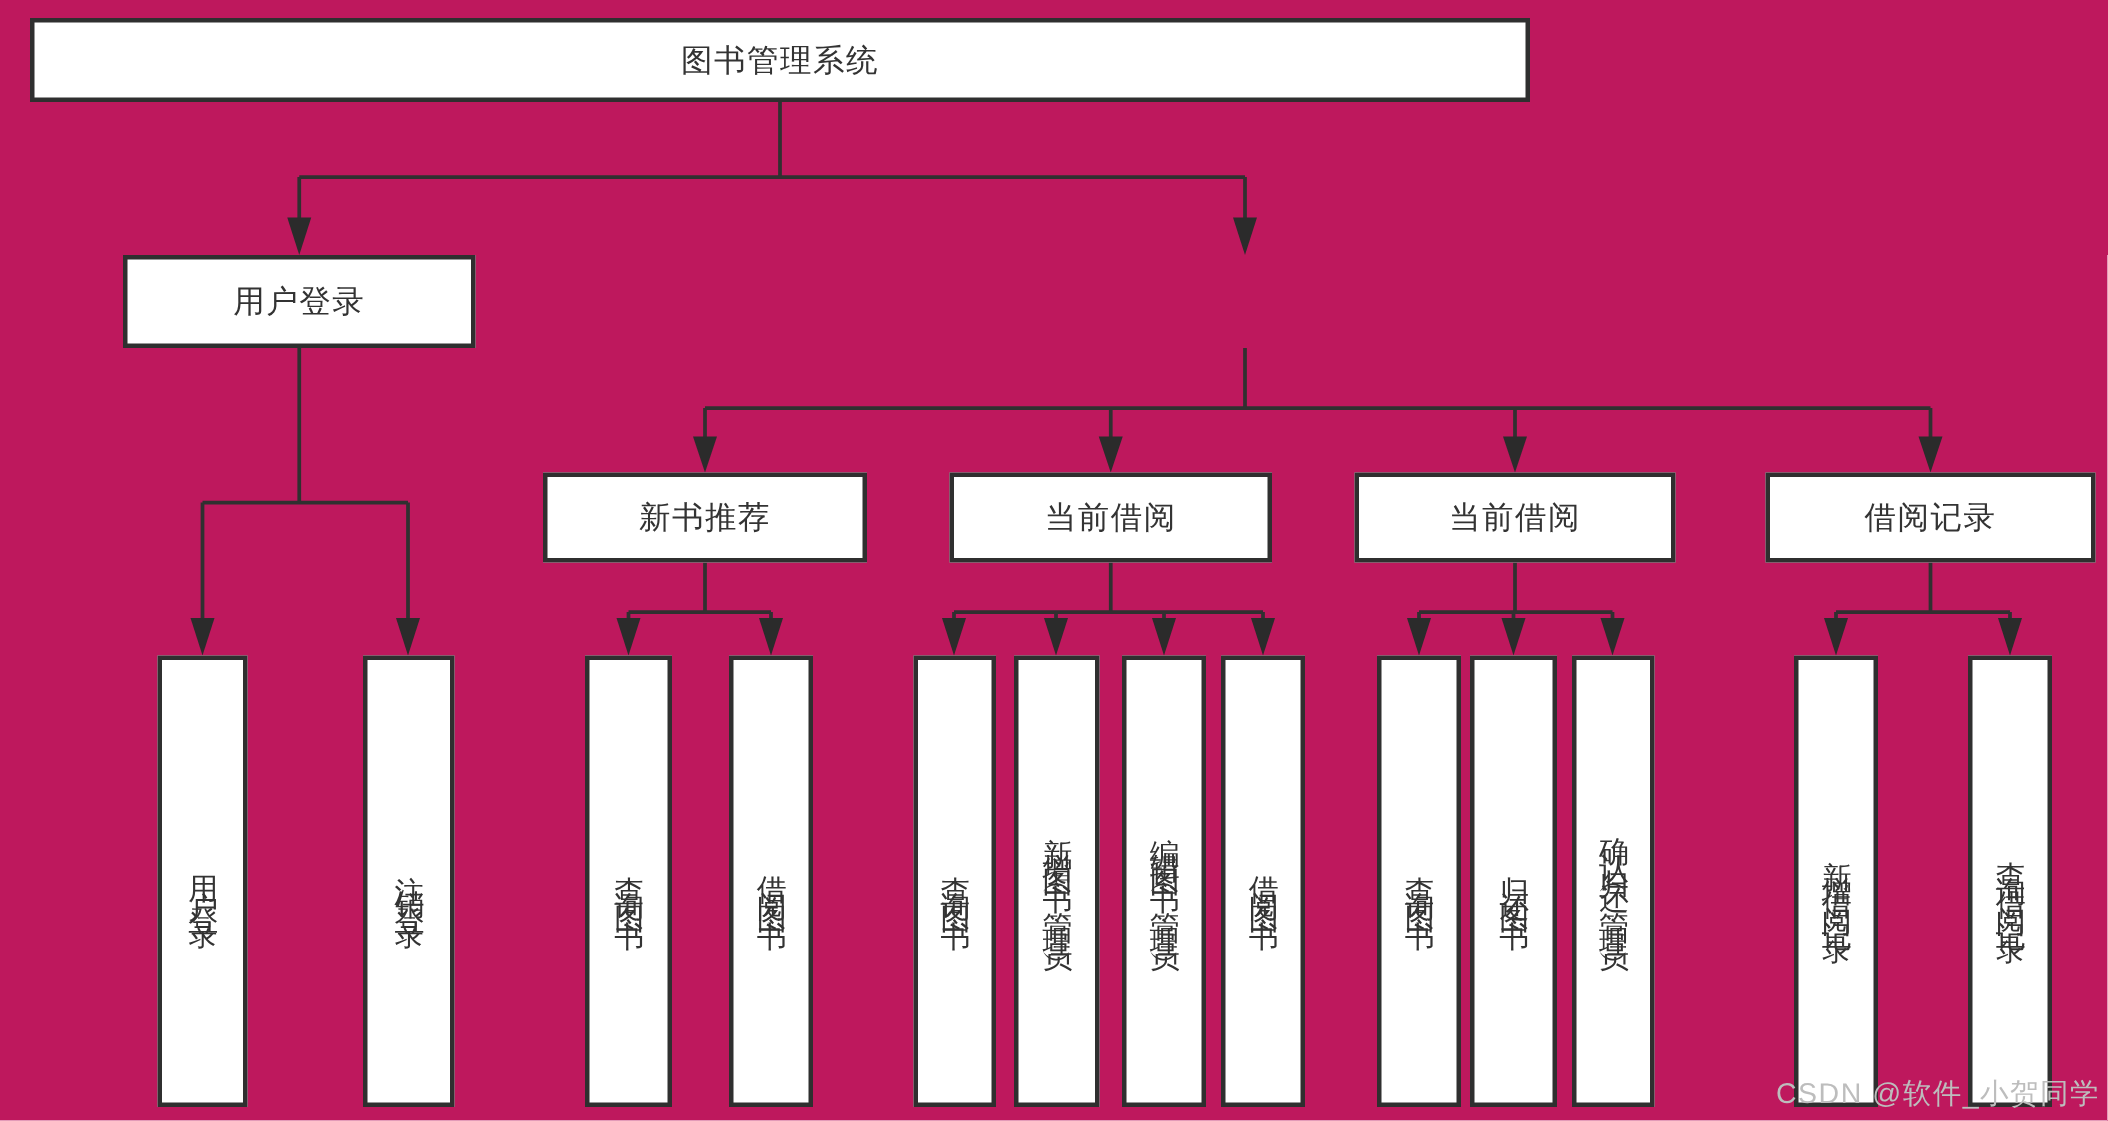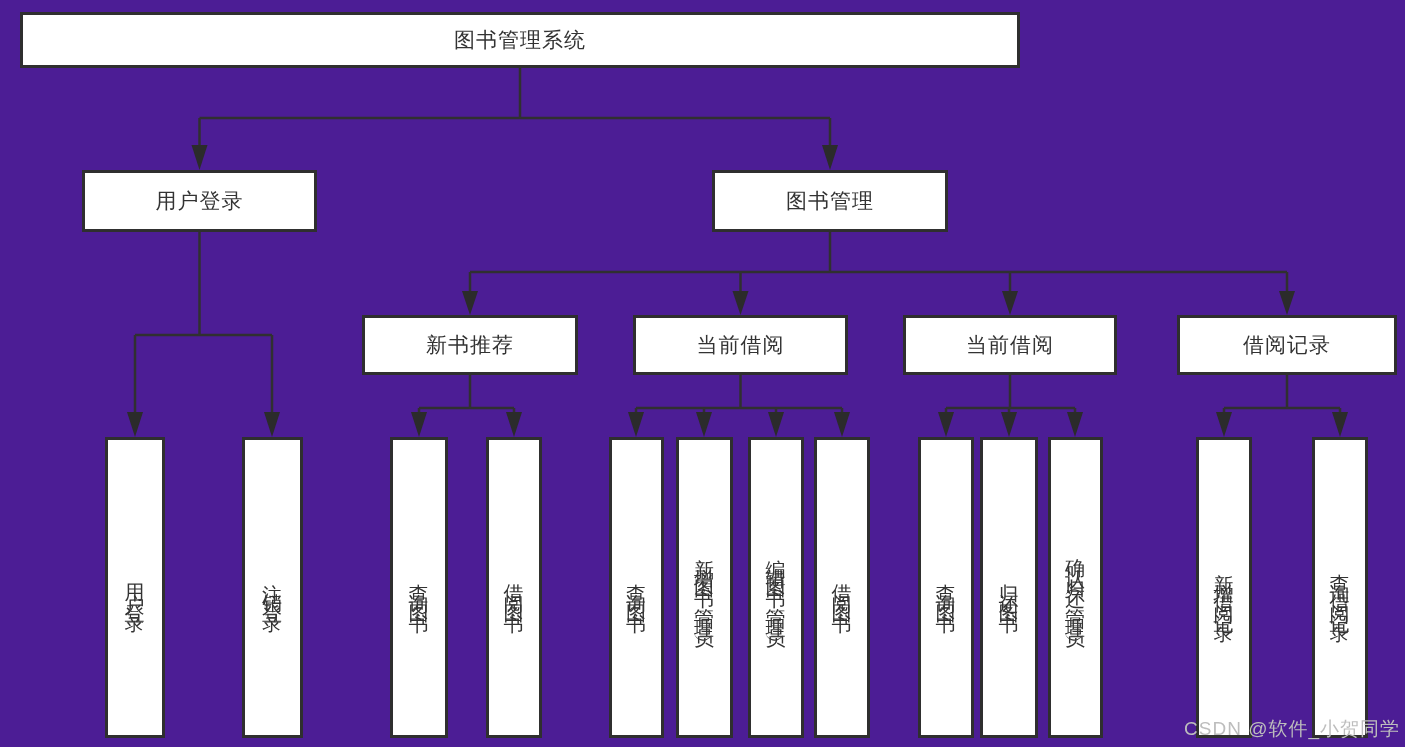--- a/index.html
+++ b/index.html
@@ -1,17 +1,17 @@
 <!DOCTYPE html>
 <html><head>
 <meta charset="utf-8">
 <style>
   html,body { margin:0; padding:0; background:#ffffff; }
   #canvas {
-    position:relative; width:1405px; height:747px; background:#4c1d95;
+    position:relative; width:1405px; height:747px; background:#be185d;
     font-family:"Liberation Sans", sans-serif; overflow:hidden;
   }
   #wires { position:absolute; left:0; top:0; width:1405px; height:747px; pointer-events:none; }
   .node {
     position:absolute; box-sizing:border-box;
     border:3px solid #2f2f2f; background:#ffffff; color:#333333;
     display:flex; align-items:center; justify-content:center;
     text-align:center;
   }
   .h { font-size:21px; letter-spacing:1px; }
@@ -86,21 +86,20 @@
       <polygon points="1001,412 1017,412 1009,437"></polygon>
       <polygon points="1067,412 1083,412 1075,437"></polygon>
       <polygon points="1216,412 1232,412 1224,437"></polygon>
       <polygon points="1332,412 1348,412 1340,437"></polygon>
     </g>
   </svg>
 
   <div class="node h n-root">图书管理系统</div>
 
   <div class="node h n-l2a">用户登录</div>
-  <div class="node h n-l2b">图书管理</div>
 
   <div class="node h n-l3a">新书推荐</div>
   <div class="node h n-l3b">当前借阅</div>
   <div class="node h n-l3d">借阅记录</div>
   <div class="node h n-l3c">当前借阅</div>
 
   <div class="node v leaf n-lf1">
     <span>用户登录</span>
     </div>
   <div class="node v leaf n-lf2">

